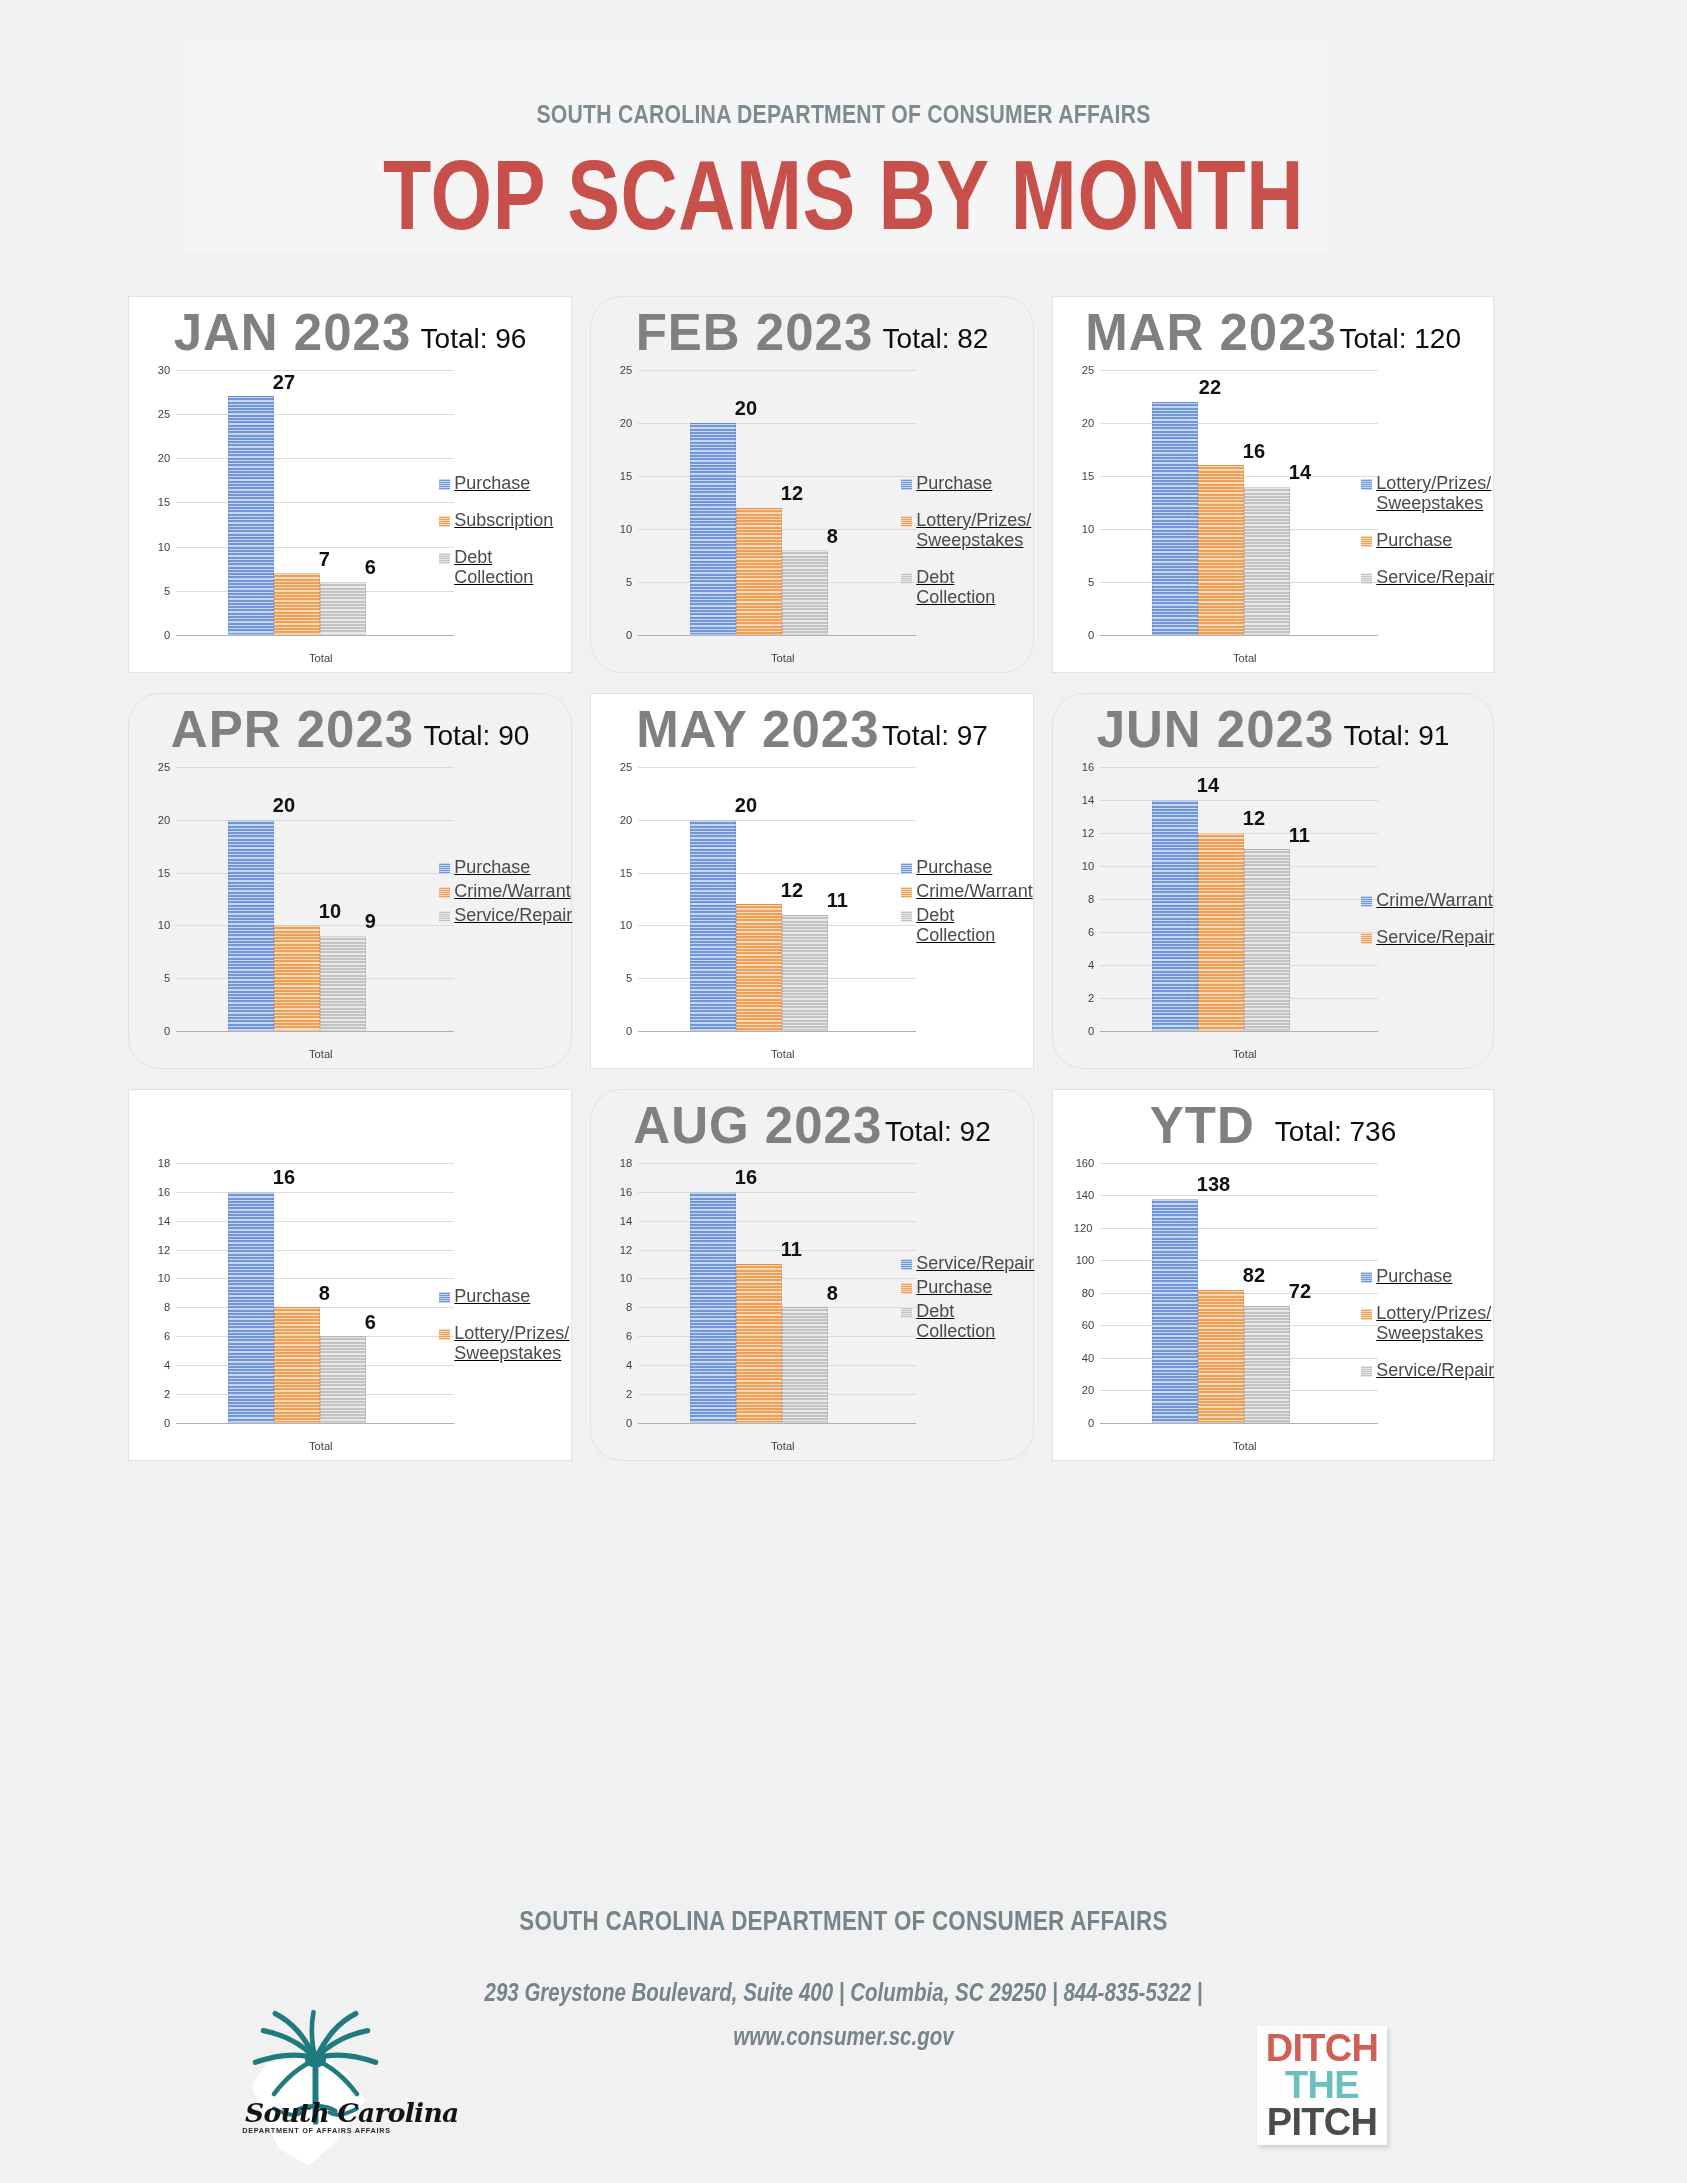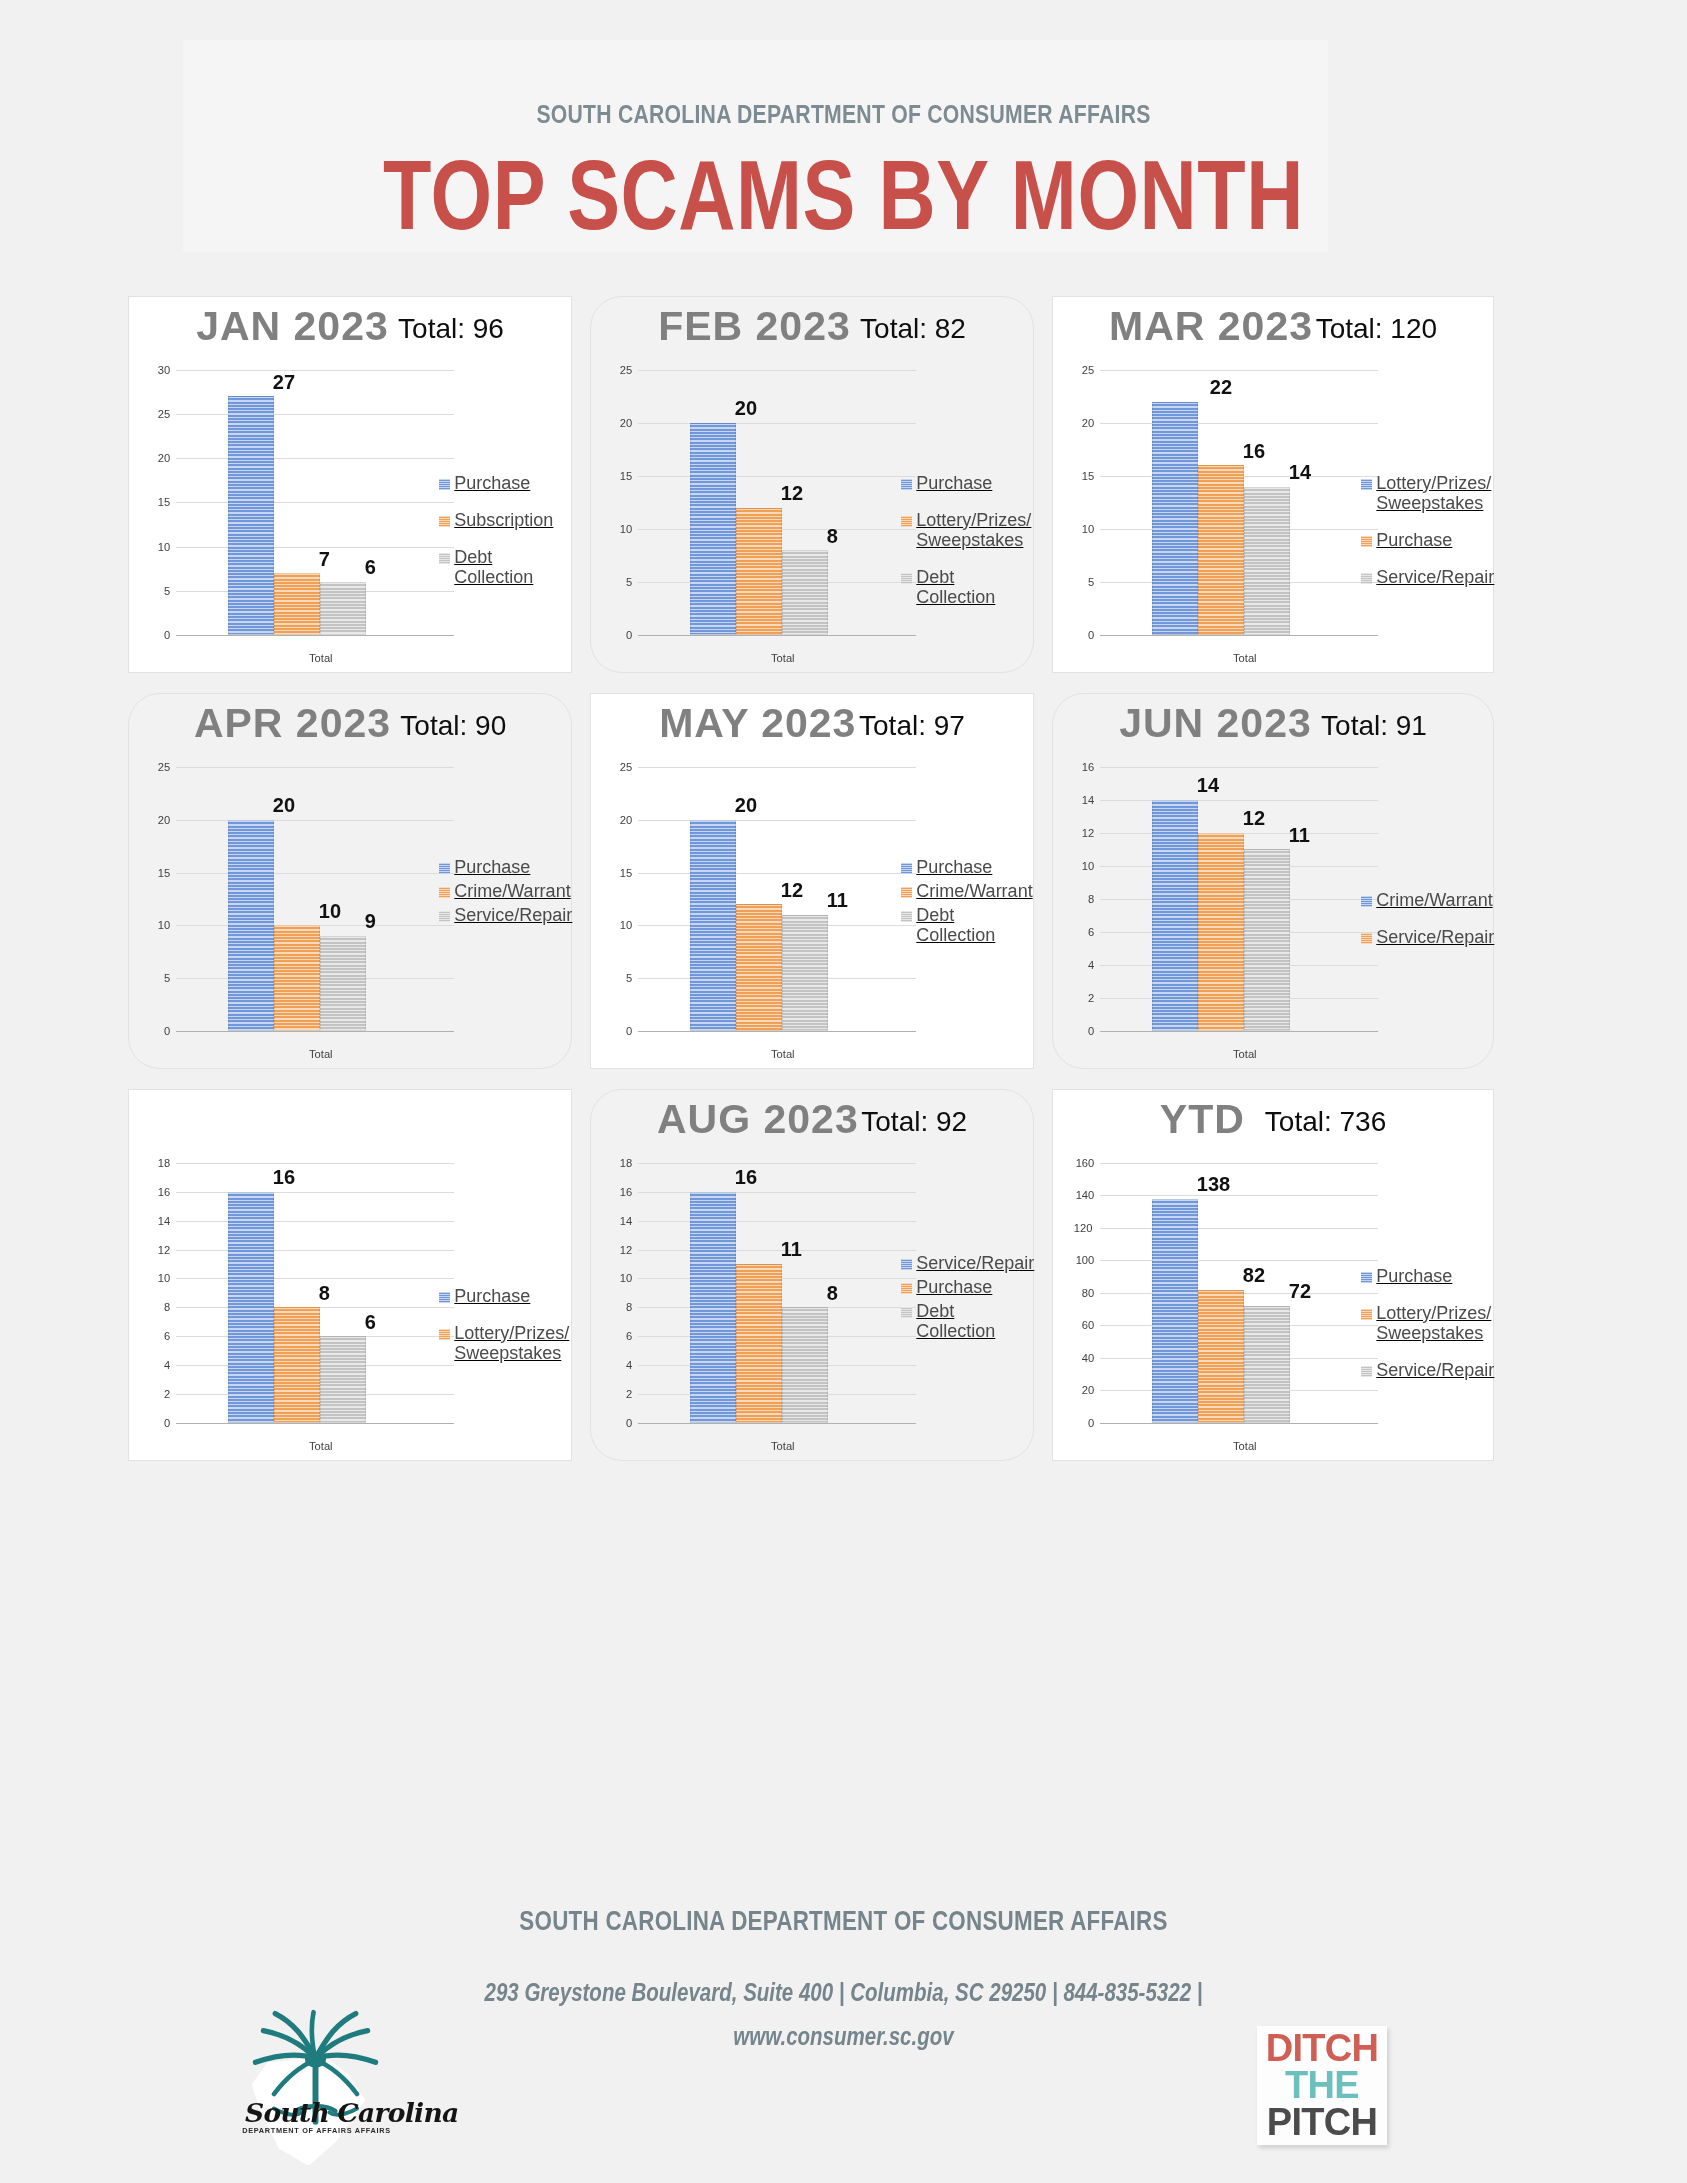--- a/index.html
+++ b/index.html
@@ -52,21 +52,21 @@
     box-sizing:border-box;
   }
   .card.gray{ background:#f2f2f2;border-radius:32px; }
 
   
   .chead{
     position:absolute; left:0; right:0; top:6.6px; height:52px;
     display:flex; align-items:baseline; justify-content:center;
   }
   .month{
-    font-weight:700; font-size:41px; color:#808080;
+    font-weight:700; font-size:51px; color:#808080;
     letter-spacing:1px; white-space:nowrap;
   }
   .total{
     font-size:28px; color:#0d0d0d; white-space:nowrap; margin-left:9.3px;
     position:relative; top:-2.6px;
   }
   .chead.tight .total{ margin-left:2.6px; }
   .chead.wide  .total{ margin-left:20px; }
 
   
@@ -308,21 +308,21 @@
             <div class="gl" style="top: 60%;"></div>
             <div class="tick" style="top: 60%;">10</div>
             <div class="gl" style="top: 40%;"></div>
             <div class="tick" style="top: 40%;">15</div>
             <div class="gl" style="top: 20%;"></div>
             <div class="tick" style="top: 20%;">20</div>
             <div class="gl" style="top: 0%;"></div>
             <div class="tick" style="top: 0%;">25</div>
             <div class="bars">
               <div class="bar b1" title="Lottery/Prizes/Sweepstakes 22" style="height: 88%;"></div>
-              <div class="dlabel" style="left: 106px; bottom: calc(88% + 2.6px);">22</div>
+              <div class="dlabel" style="left: 95px; bottom: calc(88% + 2.6px);">22</div>
               <div class="bar b2" title="Purchase 16" style="height: 64%;"></div>
               <div class="dlabel" style="left: 139px; bottom: calc(64% + 2.6px);">16</div>
               <div class="bar b3" title="Service/Repair 14" style="height: 56%;"></div>
               <div class="dlabel" style="left: 185px; bottom: calc(56% + 2.6px);">14</div>
               <div class="xlab">Total</div>
             </div>
           </div>
           <div class="legend v2">
             <div class="litem">
               <span class="lsw c1"></span>

